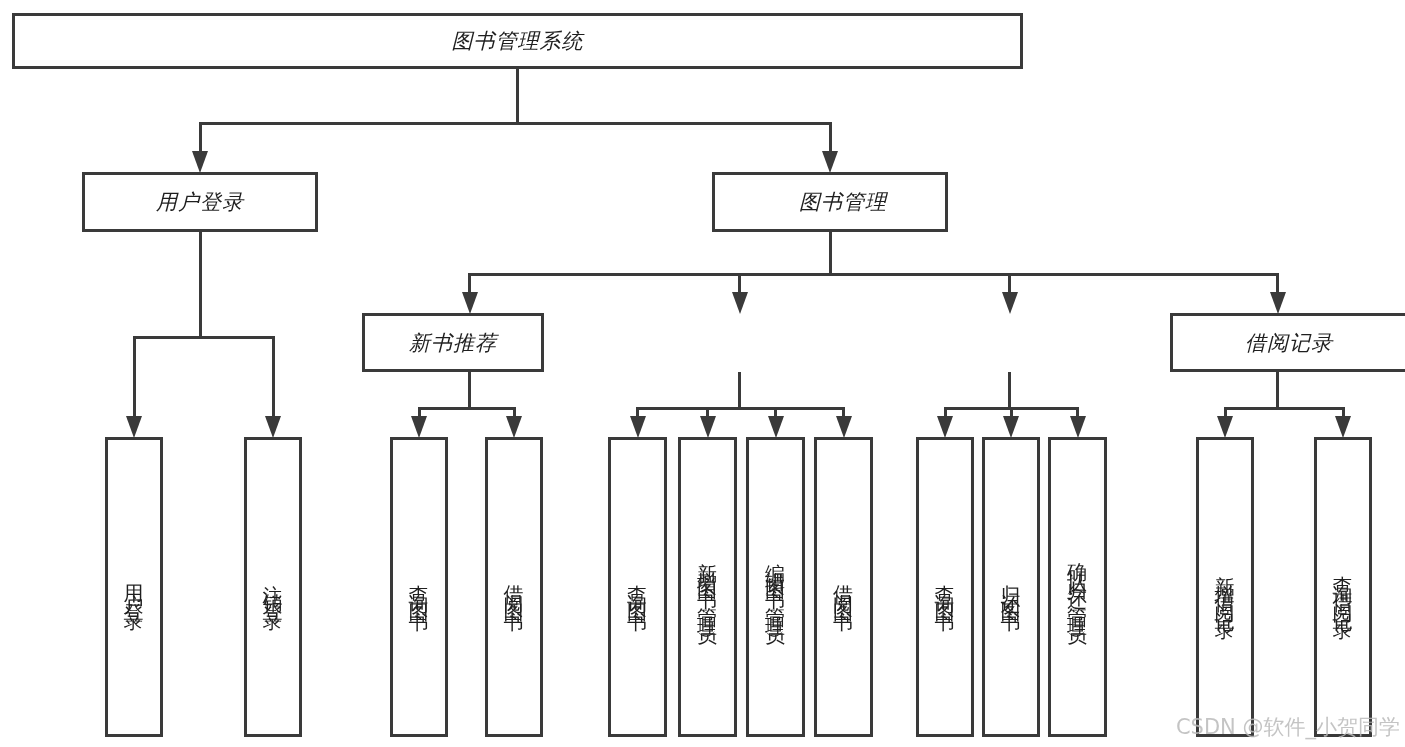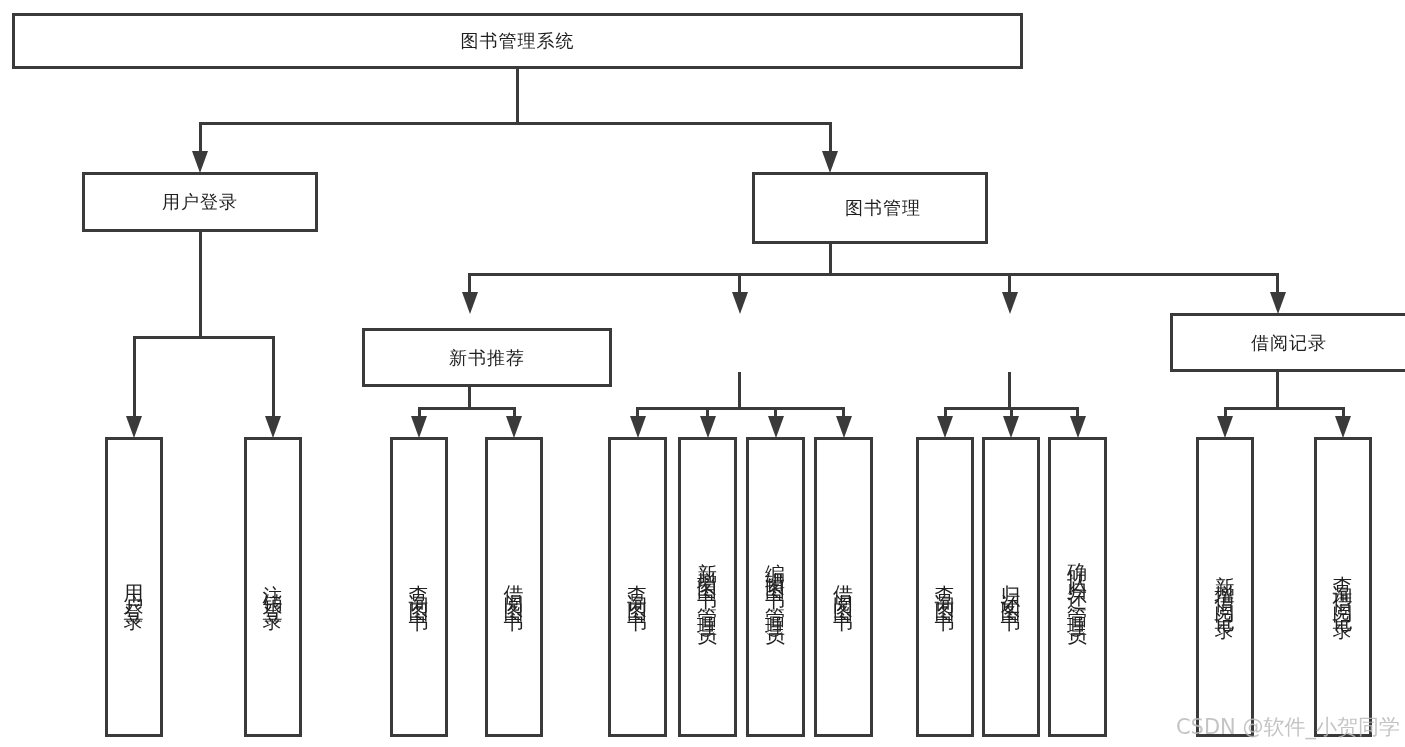--- a/index.html
+++ b/index.html
@@ -21,23 +21,24 @@
     box-sizing: border-box;
     border: 3px solid var(--line-color, #3a3a3a);
     background: #ffffff;
     display: flex;
     align-items: center;
     justify-content: center;
     color: var(--text-color, #1f1f1f);
     z-index: 2;
   }
   .node.horizontal {
-    font-size: 18px;
+    font-size: 21px;
     letter-spacing: 1px;
     white-space: nowrap;
+    font-style: italic;
   }
   .node.vertical {
     writing-mode: vertical-rl;
     text-orientation: mixed;
     font-size: 20px;
     letter-spacing: 9px;
     line-height: 1;
     white-space: nowrap;
   }
   .line {
@@ -62,22 +63,22 @@
     z-index: 5;
     white-space: nowrap;
   }
 </style>
 </head>
 <body style="background: rgb(255, 255, 255);">
 
 <div id="canvas">
     <div class="node horizontal" style="left: 12px; top: 13px; width: 1011px; height: 56px;">图书管理系统</div>
     <div class="node horizontal" style="left: 82px; top: 172px; width: 236px; height: 60px;">用户登录</div>
-    <div class="node horizontal" style="left: 752px; top: 172px; width: 236px; height: 72px; padding-left: 26px;">图书管理</div>
-    <div class="node horizontal" style="left: 362px; top: 328px; width: 250px; height: 59px;">新书推荐</div>
+    <div class="node horizontal" style="left: 712px; top: 172px; width: 236px; height: 60px; padding-left: 26px;">图书管理</div>
+    <div class="node horizontal" style="left: 362px; top: 313px; width: 182px; height: 59px;">新书推荐</div>
     <div class="node horizontal" style="left: 1170px; top: 313px; width: 238px; height: 59px;">借阅记录</div>
     <div class="node vertical" style="left: 105px; top: 437px; width: 58px; height: 300px;">用户登录</div>
     <div class="node vertical" style="left: 244px; top: 437px; width: 58px; height: 300px;">注销登录</div>
     <div class="node vertical" style="left: 390px; top: 437px; width: 58px; height: 300px;">查询图书</div>
     <div class="node vertical" style="left: 485px; top: 437px; width: 58px; height: 300px;">借阅图书</div>
     <div class="node vertical" style="left: 608px; top: 437px; width: 59px; height: 300px;">查询图书</div>
     <div class="node vertical" style="left: 678px; top: 437px; width: 59px; height: 300px;">新增图书（管理员）</div>
     <div class="node vertical" style="left: 746px; top: 437px; width: 59px; height: 300px;">编辑图书（管理员）</div>
     <div class="node vertical" style="left: 814px; top: 437px; width: 59px; height: 300px;">借阅图书</div>
     <div class="node vertical" style="left: 916px; top: 437px; width: 58px; height: 300px;">查询图书</div>

